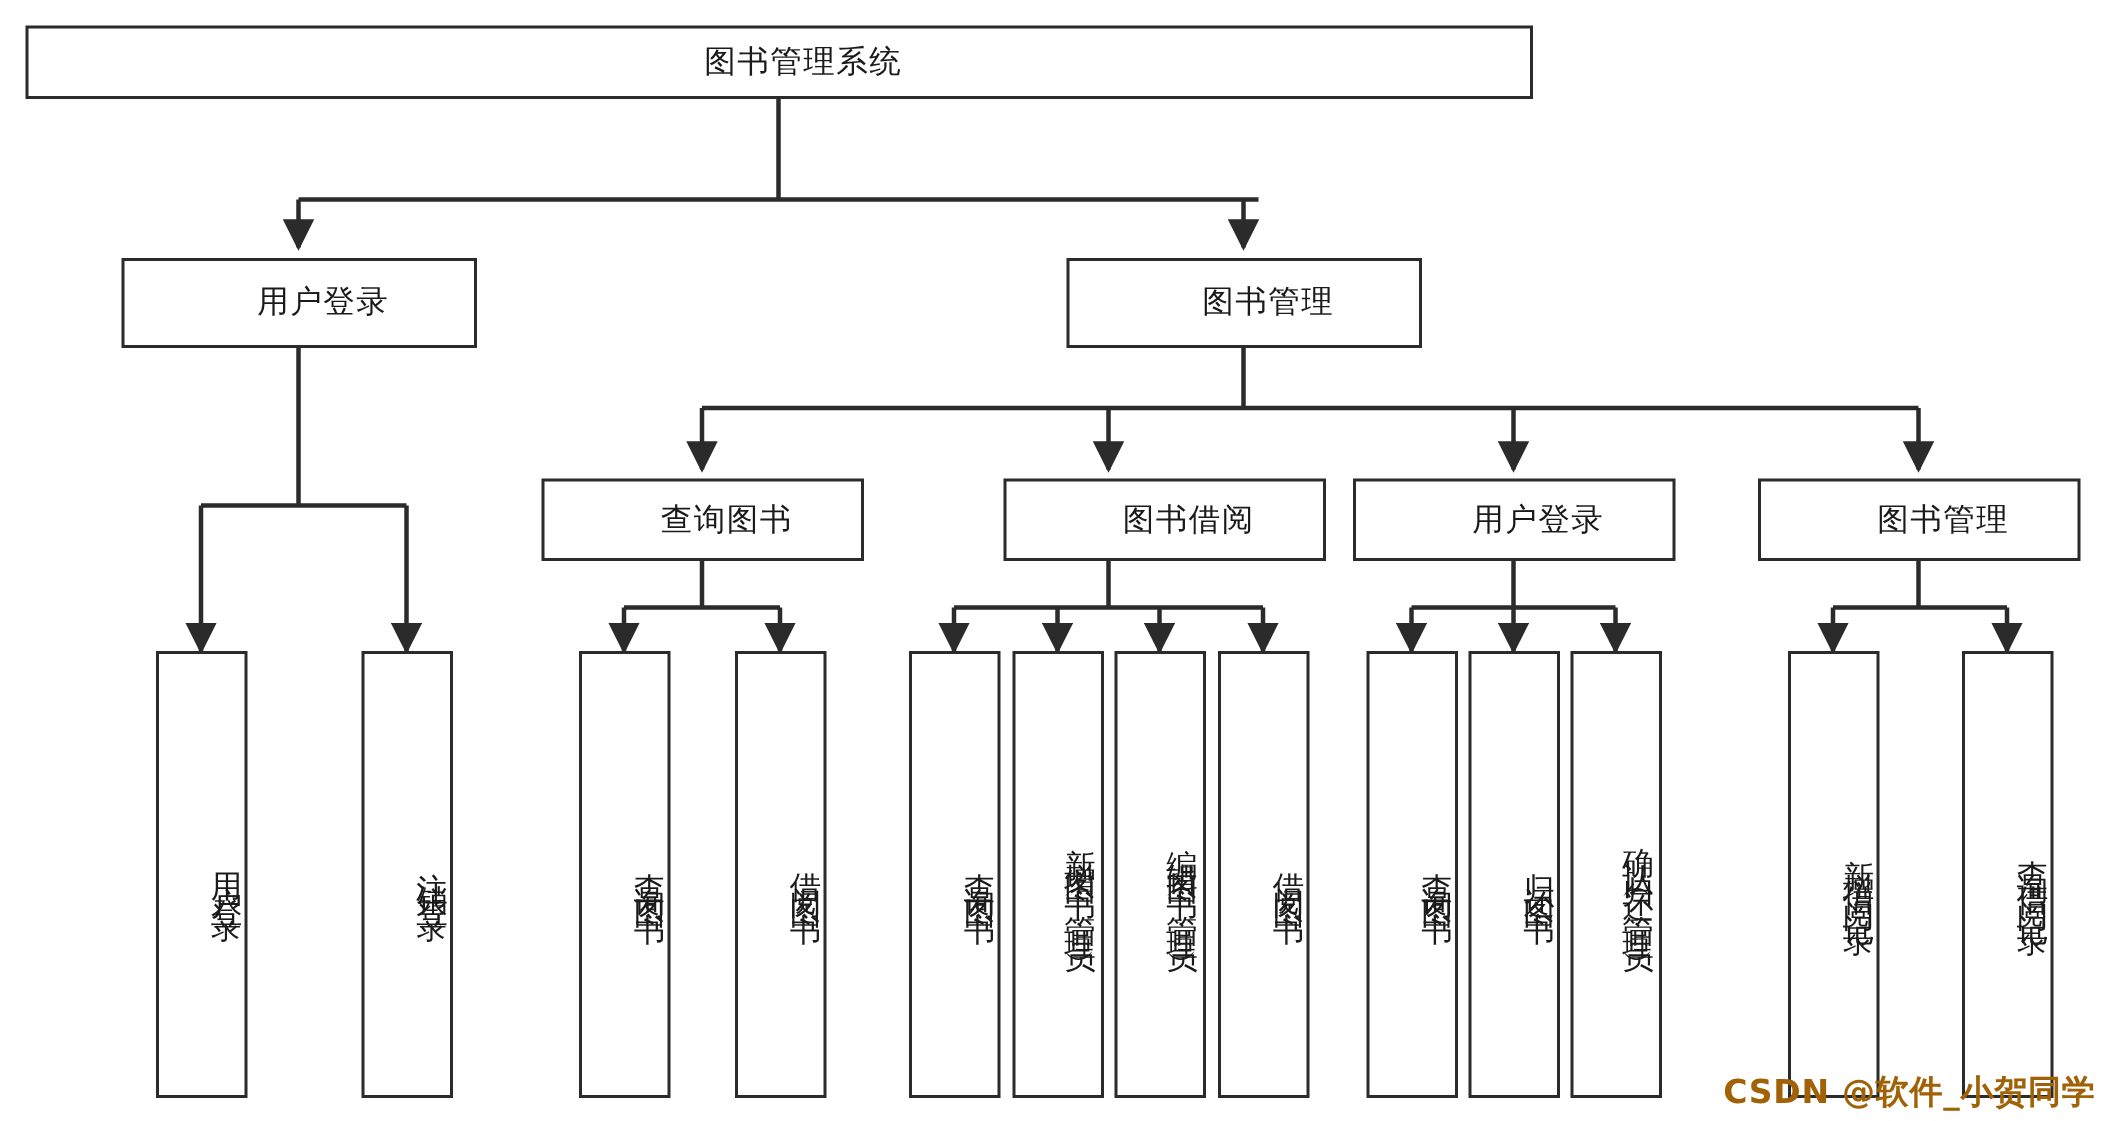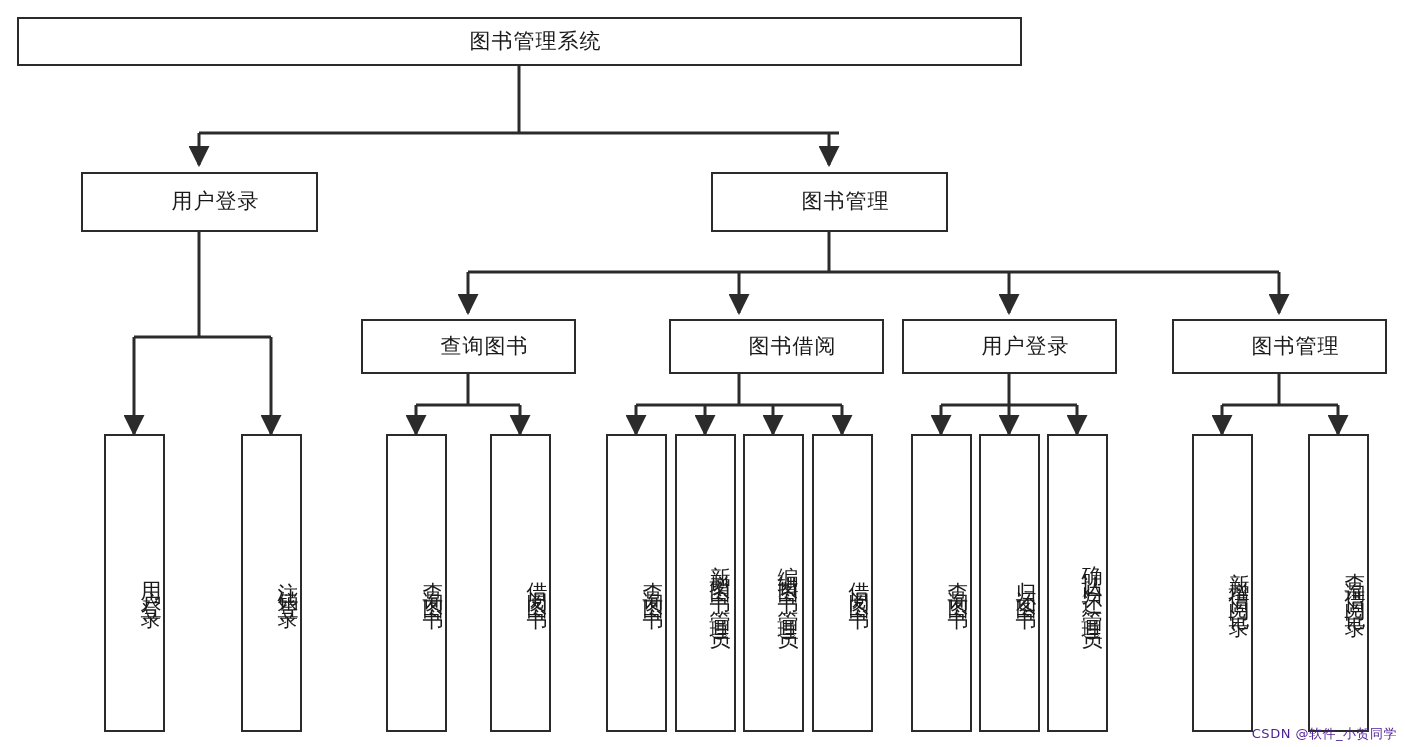--- a/index.html
+++ b/index.html
@@ -52,25 +52,26 @@
     font-size:21px;
     letter-spacing:9px;
     line-height:1;
     white-space:nowrap;
     user-select:none;
   }
   #watermark{
     position:absolute;
     right:8px;
     bottom:4px;
-    font-size:13px;
-    color:#4c1d95;
+    font-size:22px;
+    color:#a16207;
     white-space:nowrap;
     z-index:5;
     letter-spacing:.5px;
+    font-weight:bold;
   }
 </style>
 </head>
 <body>
 
 <div id="stage">
 
   <svg id="wires" viewBox="0 0 1405 747" xmlns="http://www.w3.org/2000/svg">
     <defs>
       <marker id="arrow" viewBox="0 0 10 10" refX="9" refY="5" markerWidth="7" markerHeight="7" orient="auto-start-reverse">

